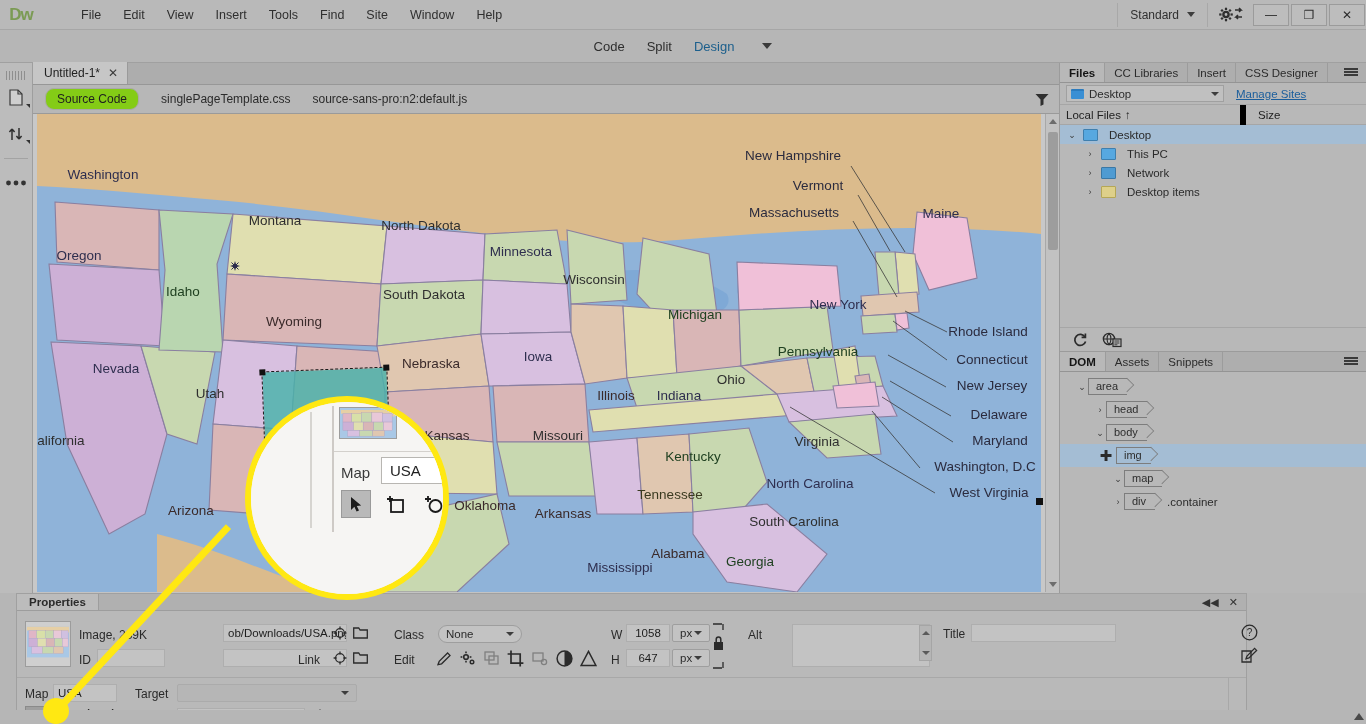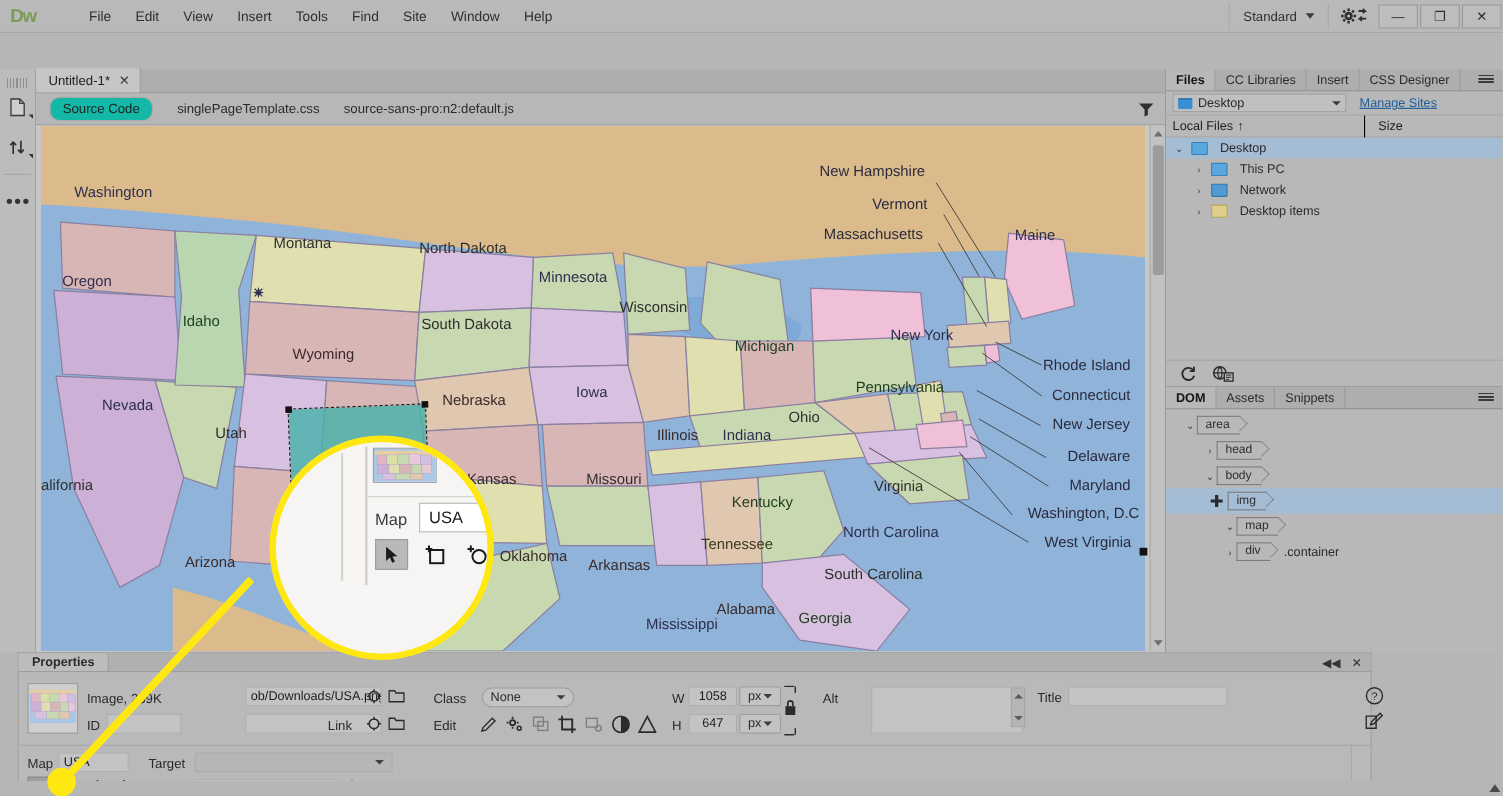--- a/index.html
+++ b/index.html
@@ -71,21 +71,21 @@
   .doctab {
     height: 22px; background: #c6c6c6; display: flex; align-items: center; gap: 8px;
     padding: 0 9px 0 11px; font-size: 12px; color: #222; border-right: 1px solid #9a9a9a;
   }
   .doctab .x { font-size: 12px; color: #3b3b3b; }
   .relbar {
     height: 29px; background: #b7b7b7; display: flex; align-items: center;
     padding-left: 12px; gap: 22px; border-bottom: 1px solid #9a9a9a; position: relative;
   }
   .relbar .chip {
-    font-size: 12px; color: #1f1f1f; padding: 3px 11px; border-radius: 9px; background: #14b8a6; border: 1px solid #a9a9a9;
+    font-size: 12px; color: #1f1f1f; padding: 3px 11px; border-radius: 9px; background: #84cc16; border: 1px solid #a9a9a9;
   }
   .relbar .rel { font-size: 12px; color: #2b2b2b; }
   .relbar .filter { position: absolute; right: 10px; top: 8px; }
 
   
   .canvaswrap { position: relative; width: 1026px; height: 478px; background: #c8c8c8; overflow: hidden; }
   .mapimg { position: absolute; left: 4px; top: 0px; width: 1004px; height: 478px; }
   .vscroll {
     position: absolute; right: 0; top: 51px; width: 14px; height: 478px; background: #c2c2c2; border-left: 1px solid #a8a8a8;
   }
@@ -154,21 +154,21 @@
   .siterow { height: 22px; display: flex; align-items: center; padding: 0 6px; gap: 6px; border-bottom: 1px solid #a6a6a6; }
   .sitesel {
     flex: 0 0 158px; height: 17px; background: #c0c0c0; border: 1px solid #a0a0a0;
     display: flex; align-items: center; gap: 5px; padding: 0 4px; font-size: 11.5px;
   }
   .folder-blue { width: 13px; height: 10px; background: #3a8fd4; border-radius: 1px; border-top: 2px solid #2c7bbd;}
   .managesites { font-size: 11.5px; color: #1b5e9c; text-decoration: underline; margin-left: 6px; }
 
   .filehdr { height: 20px; display: flex; align-items: center; font-size: 11.5px; color: #222; border-bottom: 1px solid #a6a6a6; }
   .filehdr .c1 { width: 180px; padding-left: 6px; display: flex; align-items: center; gap: 4px; }
-  .filehdr .c2 { padding-left: 12px; border-left: 1px solid #000000; height: 20px; display: flex; align-items: center; width: 120px;}
+  .filehdr .c2 { padding-left: 12px; border-left: 6px solid #000000; height: 20px; display: flex; align-items: center; width: 120px;}
 
   .filetree { flex: 0 0 202px; overflow: hidden; font-size: 11.5px; }
   .frow { height: 19px; display: flex; align-items: center; gap: 5px; }
   .frow.sel { background: #a4bdd4; }
   .twisty { width: 12px; text-align: center; font-size: 9px; color: #3a3a3a; }
   .ico { width: 15px; height: 12px; border-radius: 1px; }
   .ico.monitor { background: #57a8e0; border: 1px solid #3f7fae; }
   .ico.net { background: #4f9bd2; border: 1px solid #3b78a5; }
   .ico.foldery { background: #ded08a; border: 1px solid #b5a756; }
 
@@ -266,20 +266,26 @@
         </svg>
       </div>
       <div class="win-btns">
         <div class="win-btn">—</div>
         <div class="win-btn">❐</div>
         <div class="win-btn">✕</div>
       </div>
     </div>
   </div>
 
+  <div class="viewbar">
+    <div class="vb">Code</div>
+    <div class="vb">Split</div>
+    <div class="vb active">Design</div>
+    <div class="vcaret" style="margin-left:6px"></div>
+  </div>
 
   <div class="leftrail">
     <div class="rail-grip"></div>
     <div class="rail-icon">
       <svg width="16" height="18" viewBox="0 0 16 18">
         <path d="M2 1 h8 l4 4 v11 h-12 z" fill="#cfcfcf" stroke="#3a3a3a" stroke-width="1.2"></path>
         <path d="M10 1 v4 h4" fill="none" stroke="#3a3a3a" stroke-width="1.2"></path>
       </svg>
       <span style="position:absolute;right:3px;bottom:8px;width:0;height:0;border-left:4px solid transparent;border-top:4px solid #333"></span>
     </div>

